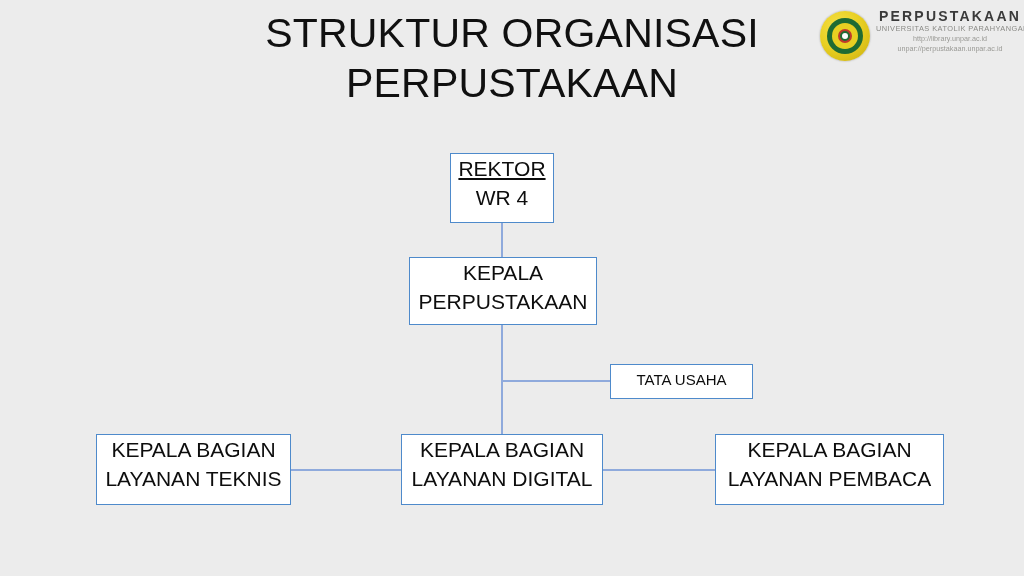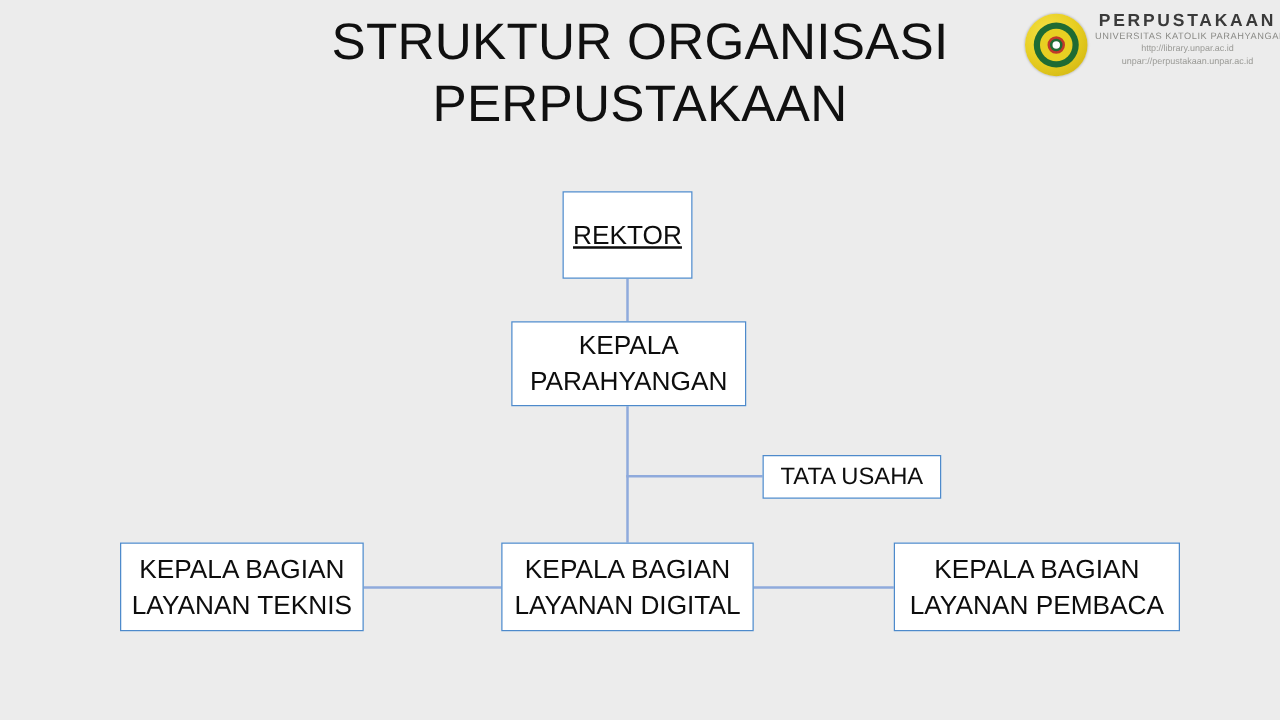--- a/index.html
+++ b/index.html
@@ -119,35 +119,34 @@
     white-space: nowrap;
   }
 
   
   .node {
     position: absolute;
     box-sizing: border-box;
     background: #ffffff;
     border: 1.6px solid #4e8acb;
     display: flex;
-    align-items: center;
     justify-content: center;
     text-align: center;
     color: #0d0d0d;
     font-size: 21px;
     line-height: 29px;
     white-space: pre-line;
     z-index: 3;
   }
   .node .node-label { display: block; }
   .node.rektor .node-label { white-space: normal; }
 
   #node-rektor   { left: 450px; top: 153px; width: 104px; height: 70px; }
   #node-kepala   { left: 409px; top: 257px; width: 188px; height: 68px; }
-  #node-tata     { left: 610px; top: 364px; width: 143px; height: 35px; font-size: 19px; }
+  #node-tata     { left: 610px; top: 364px; width: 143px; height: 35px; font-size: 15px; }
   #node-teknis   { left: 96px;  top: 434px; width: 195px; height: 71px; }
   #node-digital  { left: 401px; top: 434px; width: 202px; height: 71px; }
   #node-pembaca  { left: 715px; top: 434px; width: 229px; height: 71px; }
 
   .rektor-line1 {
     display: block;
     text-decoration: underline;
     text-underline-offset: 2px;
   }
   .rektor-line2 { display: block; }
@@ -193,26 +192,27 @@
 
   <div class="conn conn-v" id="conn-rektor-kepala"></div>
   <div class="conn conn-v" id="conn-kepala-digital"></div>
   <div class="conn conn-h" id="conn-tata-branch"></div>
   <div class="conn conn-h" id="conn-teknis-digital"></div>
   <div class="conn conn-h" id="conn-digital-pembaca"></div>
 
   <div class="node rektor" id="node-rektor">
     <span class="node-label">
       <span class="rektor-line1">REKTOR</span>
+      <span class="rektor-line2">WR 4</span>
     </span>
   </div>
 
   <div class="node" id="node-kepala">
     <span class="node-label">KEPALA
-PARAHYANGAN</span>
+PERPUSTAKAAN</span>
   </div>
 
   <div class="node" id="node-tata">
     <span class="node-label">TATA USAHA</span>
   </div>
 
   <div class="node" id="node-teknis">
     <span class="node-label">KEPALA BAGIAN
 LAYANAN TEKNIS</span>
   </div>

